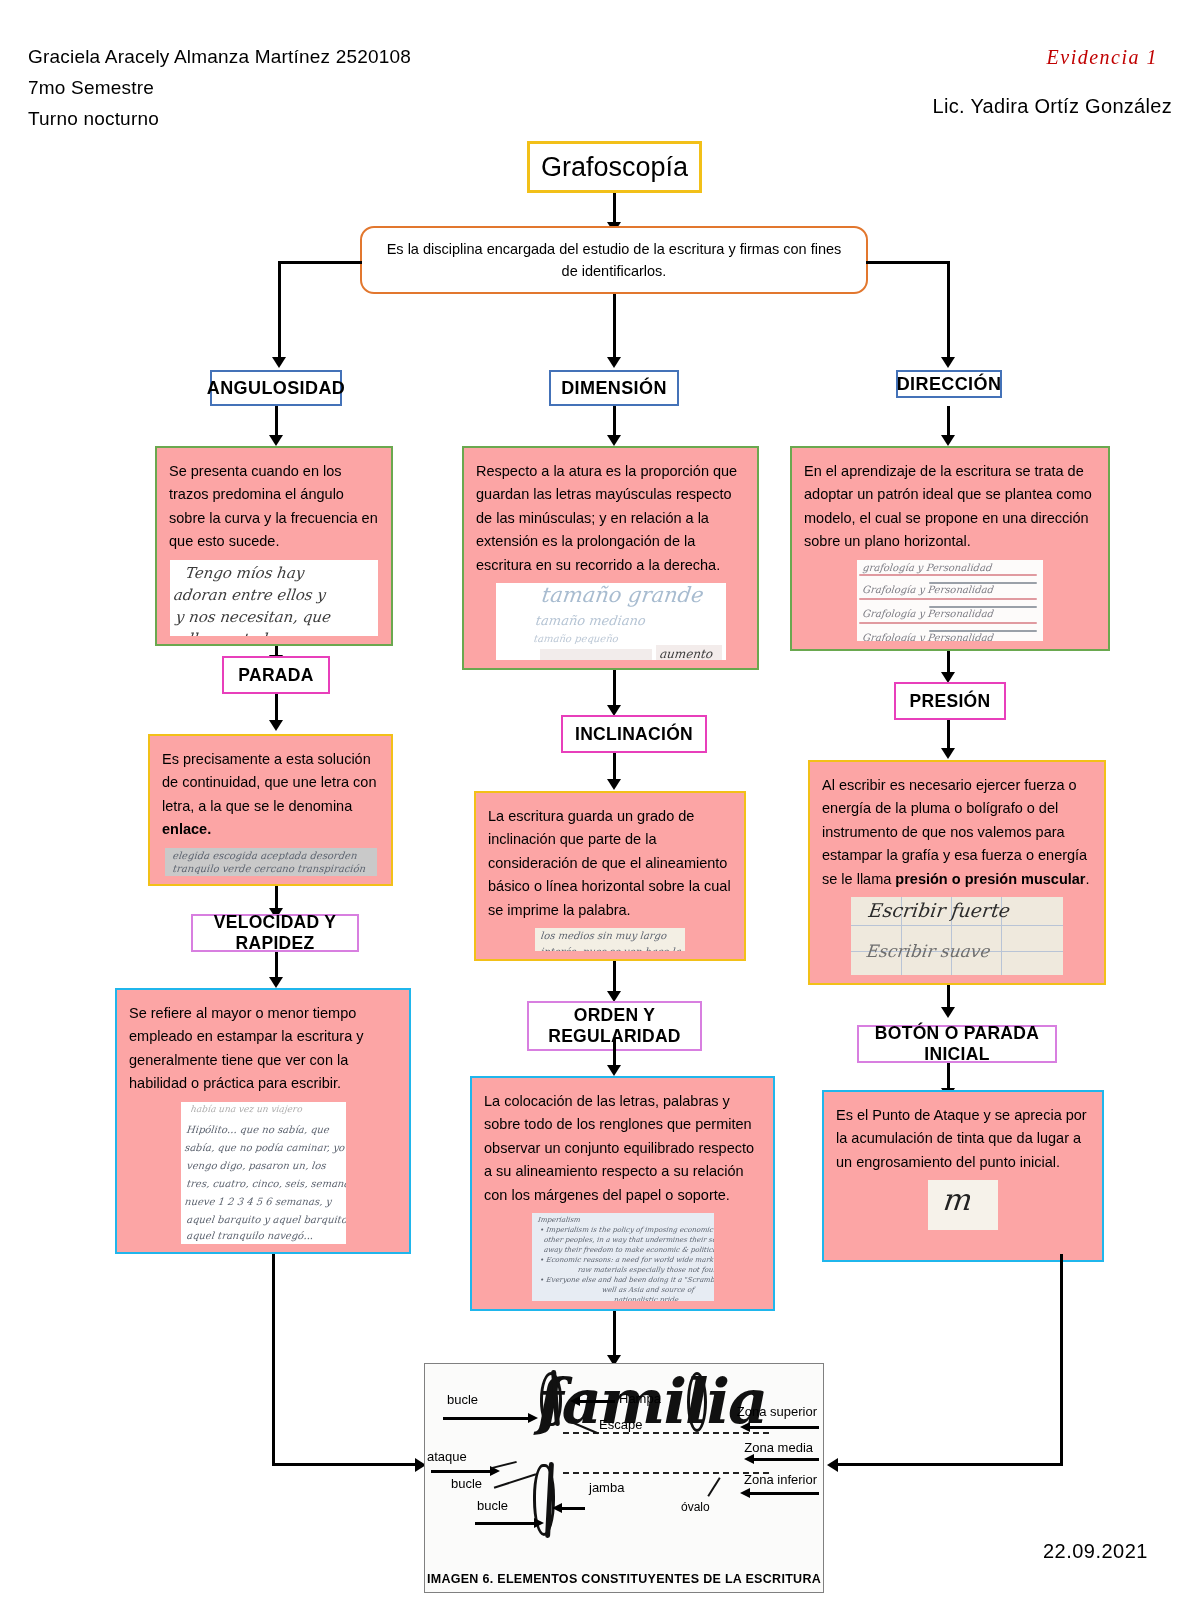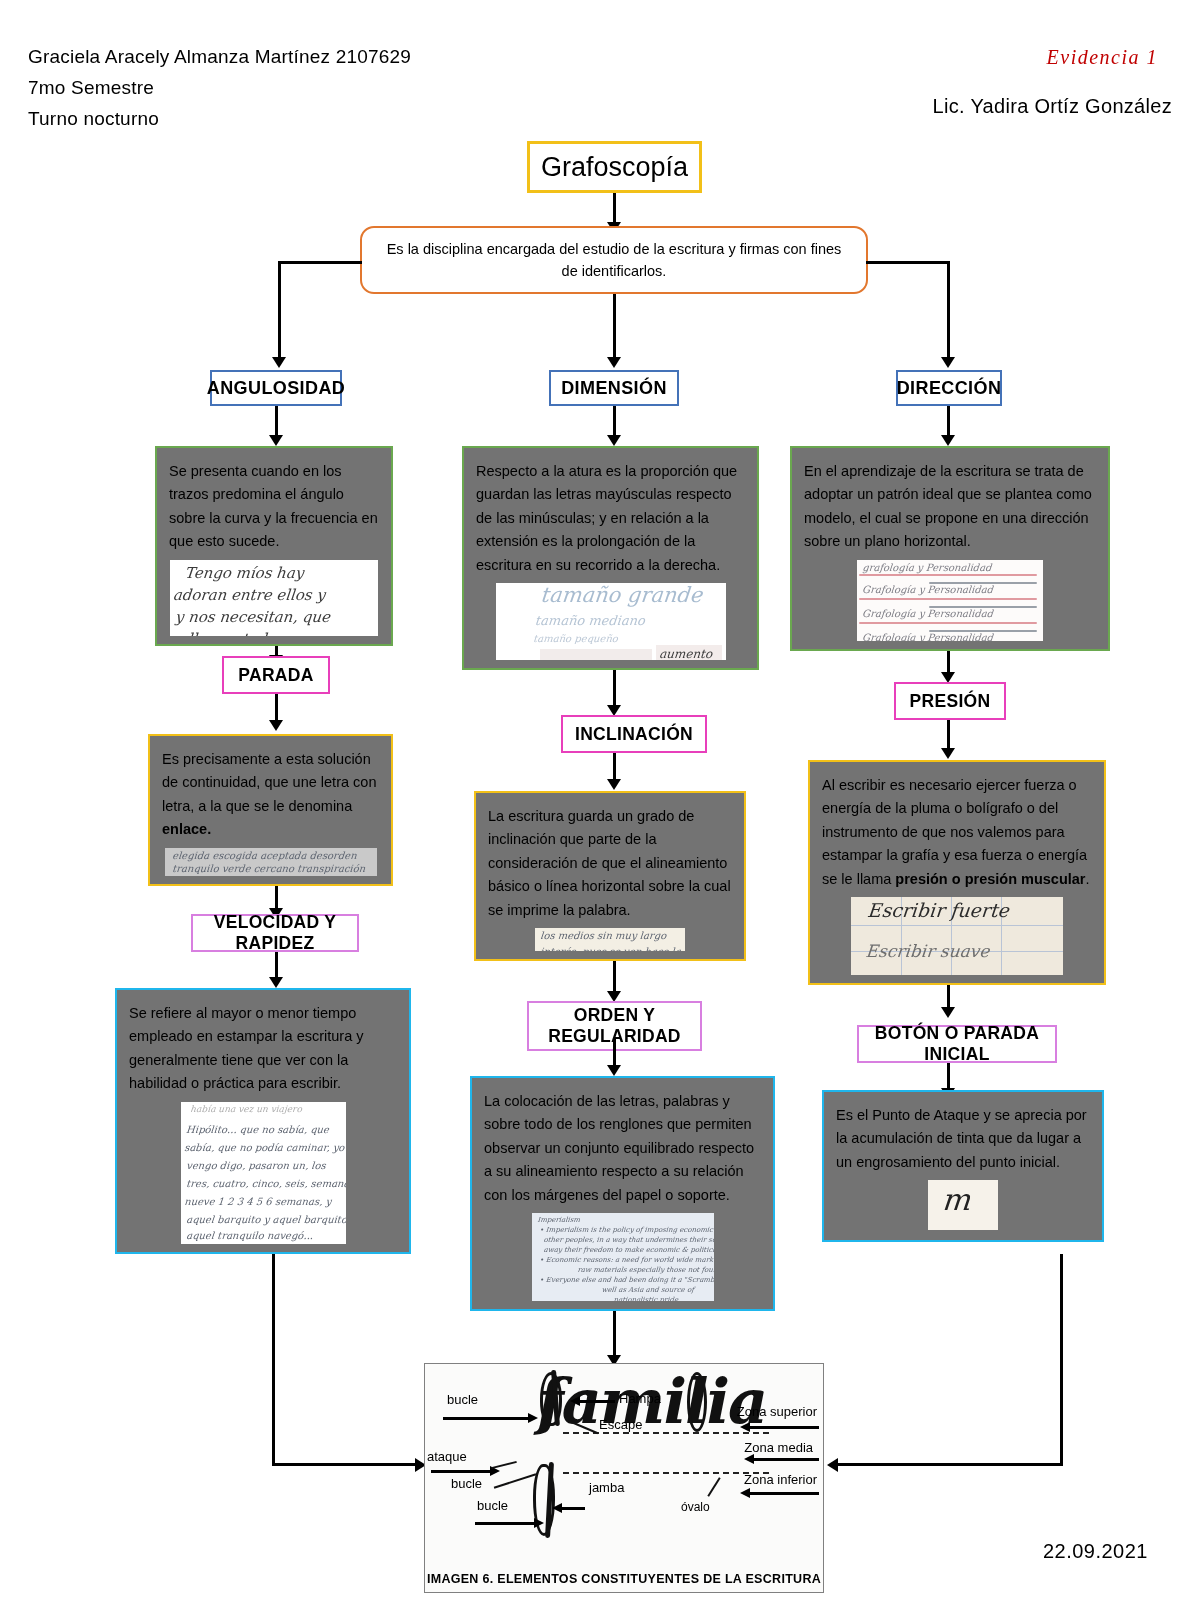--- a/index.html
+++ b/index.html
@@ -53,21 +53,21 @@
     font-family:"Liberation Sans Narrow","Liberation Sans",sans-serif;
   }
   .sub-magenta { border:2.5px solid #e83fbb; }
   .sub-orchid  { border:2.5px solid #d87fe0; }
   .sub-node {
     font-size:17.5px; font-weight:bold; letter-spacing:.3px;
     font-family:"Liberation Sans Narrow","Liberation Sans",sans-serif;
   }
 
   .content {
-    background:#737373;
+    background:#fca5a5;
     padding:12px 12px 8px 12px;
     display:flex; flex-direction:column;
     align-items:stretch;
   }
   .c-green  { border:2px solid #6aa84f; }
   .c-yellow { border:2.5px solid #f2c018; }
   .c-cyan   { border:2.5px solid #1fb6ec; }
   .content p {
     margin:0; font-size:14.5px; line-height:1.62; color:#000;
     font-family:"Liberation Sans Narrow","Liberation Sans",sans-serif;
@@ -151,21 +151,21 @@
     font-family:"Liberation Sans", sans-serif; color:#000; white-space:nowrap;
   }
   .f-stroke { position:absolute; background:#111; }
 </style>
 </head>
 <body>
 
 <div id="canvas">
 
   <div class="abs hdr-left">
-    <div>Graciela Aracely Almanza Martínez 2107629</div>
+    <div>Graciela Aracely Almanza Martínez 2520108</div>
     <div>7mo Semestre</div>
     <div>Turno nocturno</div>
   </div>
   <div class="abs evidencia">Evidencia 1</div>
   <div class="abs teacher">Lic. Yadira Ortíz González</div>
   <div class="abs date">22.09.2021</div>
 
   <div class="abs node title-node" style="left:527px; top:141px; width:175px; height:52px;">
     <span>Grafoscopía</span>
   </div>
@@ -187,21 +187,21 @@
   <div class="hline" style="left:866px; top:261px; width:84px;"></div>
   <div class="vline" style="left:947px; top:261px; height:99px;"></div>
   <div class="arrow-d" style="left:941px; top:357px;"></div>
 
   <div class="abs node cat-node" style="left:210px; top:370px; width:132px; height:36px;">
     <span>ANGULOSIDAD</span>
   </div>
   <div class="abs node cat-node" style="left:549px; top:370px; width:130px; height:36px;">
     <span>DIMENSIÓN</span>
   </div>
-  <div class="abs node cat-node" style="left:896px; top:370px; width:106px; height:36px;">
+  <div class="abs node cat-node" style="left:896px; top:370px; width:106px; height:28px;">
     <span>DIRECCIÓN</span>
   </div>
 
   <div class="vline" style="left:274.5px; top:406px; height:32px;"></div>
   <div class="arrow-d" style="left:269px; top:435px;"></div>
   <div class="vline" style="left:612.5px; top:406px; height:32px;"></div>
   <div class="arrow-d" style="left:607px; top:435px;"></div>
   <div class="vline" style="left:946.5px; top:406px; height:32px;"></div>
   <div class="arrow-d" style="left:941px; top:435px;"></div>
 
@@ -370,21 +370,21 @@
   <div class="vline" style="left:946.5px; top:985px; height:28px;"></div>
   <div class="arrow-d" style="left:941px; top:1007px;"></div>
 
   <div class="abs node sub-node sub-orchid" style="left:857px; top:1025px; width:200px; height:38px;">
     <span>BOTÓN O PARADA INICIAL</span>
   </div>
 
   <div class="vline" style="left:946.5px; top:1063px; height:30px;"></div>
   <div class="arrow-d" style="left:941px; top:1088px;"></div>
 
-  <div class="abs content c-cyan" style="left:822px; top:1090px; width:282px; height:152px;">
+  <div class="abs content c-cyan" style="left:822px; top:1090px; width:282px; height:172px;">
     <p>Es el Punto de Ataque y se aprecia por la acumulación de tinta que da lugar a un engrosamiento del punto inicial.</p>
     <div class="hw" style="width:70px; height:50px; background:#f6f2ea;">
       <div class="script script-dark" style="left:16px; top:2px; font-size:30px; color:#222;">m</div>
     </div>
   </div>
 
   <div class="vline" style="left:1060px; top:1254px; height:212px;"></div>
   <div class="hline" style="left:838px; top:1463px; width:222px;"></div>
   <div class="arrow-l" style="left:827px; top:1458px;"></div>
 

